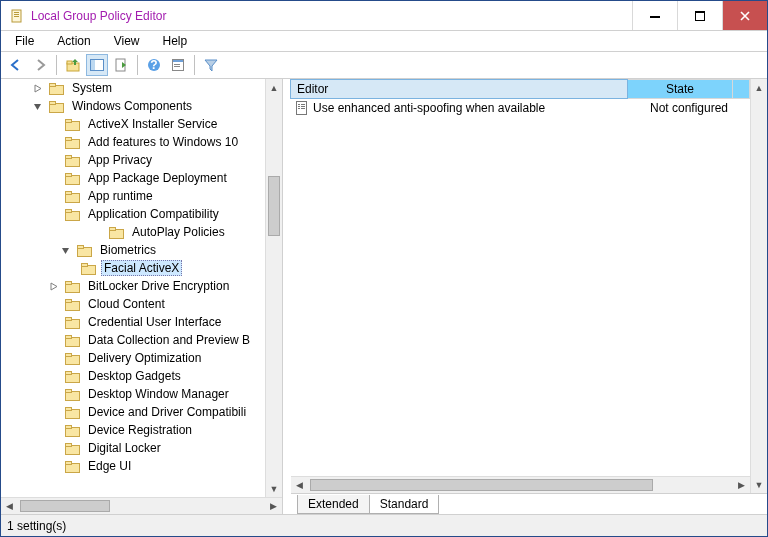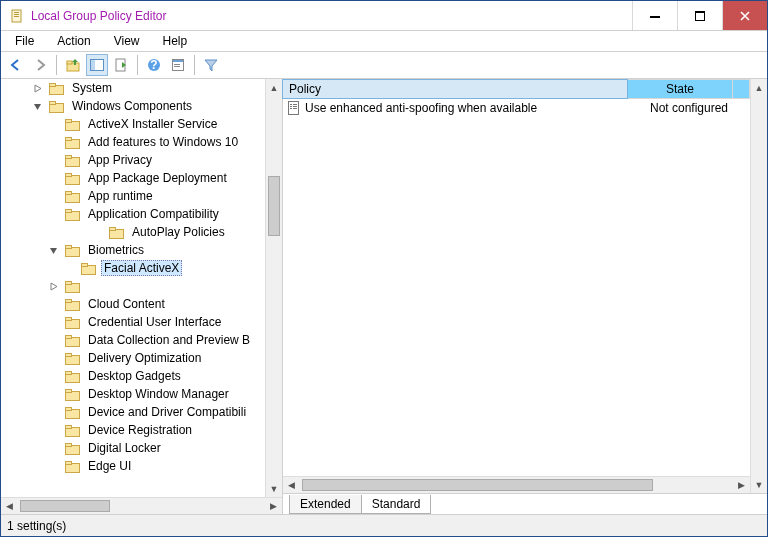--- a/index.html
+++ b/index.html
@@ -8,21 +8,21 @@
 .titlebar .icon { width: 16px; height: 16px; margin: 0 6px 0 8px; }
 .titlebar .title { flex: 1; font-size: 12px; color: #a21caf; }
 .winbtn { width: 45px; height: 29px; display: flex; align-items: center; justify-content: center; border-left: 1px solid #d9d9d9; background: #fff; }
 .winbtn.max { border-right: 0; }
 .winbtn.close { background: #c75050; color: #fff; }
 .menubar { height: 20px; display: flex; align-items: center; padding: 0 6px; gap: 7px; }
 .menuitem { padding: 2px 8px; cursor: default; }
 .toolbar { height: 28px; border-top: 1px solid #d0d0d0; border-bottom: 1px solid #d0d0d0; display: flex; align-items: center; padding: 0 4px; gap: 2px; background: #fff; }
 .tbtn { width: 22px; height: 22px; display: flex; align-items: center; justify-content: center; border: 1px solid transparent; }
 .tsep { width: 1px; height: 20px; background: #c0c0c0; margin: 0 3px; }
-.content { flex: 1; display: flex; min-height: 0; border-top: 0; }
+.content { flex: 1; display: flex; min-height: 0; border-top: 0; gap: 8px; }
 .treewrap { width: 282px; display: flex; border-right: 1px solid #d0d0d0; flex-direction: column; min-height: 0;}
 .tree { flex: 1; overflow: hidden; padding: 1px 0; position: relative; }
 .tree-inner { position:absolute; left:0; top:0; right:-20px; }
 .treerow { height: 18px; display: flex; align-items: center; white-space: nowrap; cursor: default; padding-right:4px;}
 .treerow .exp { width: 16px; text-align: center; color: #666; font-size: 10px; }
 .treerow .fld { width: 16px; height: 14px; margin-right: 4px; flex-shrink:0; }
 .treerow.selected .lbl { background: #cde8ff; border: 1px dotted #77a; padding: 0 2px; }
 .treerow .lbl { padding: 0 3px; }
 .vscroll { width: 17px; background: #f0f0f0; border-left: 1px solid #ddd; display: flex; flex-direction: column; align-items: center; }
 .vscroll .arrow { height: 17px; width: 100%; display:flex; align-items:center; justify-content:center; color:#555; font-size:9px; }
@@ -241,21 +241,21 @@
             <div class="treerow" style="padding-left: 48px; margin-left: 44px;">
               <span class="exp"></span>
               <span class="fld">
                 <svg width="16" height="14">
                   <rect x="0.5" y="4.5" width="14" height="9" fill="#f9e6a3" stroke="#caa647"></rect>
                   <rect x="0.5" y="2.5" width="6" height="3" fill="#f9e6a3" stroke="#caa647"></rect>
                 </svg>
               </span>
               <span class="lbl">AutoPlay Policies</span>
             </div>
-            <div class="treerow" style="padding-left: 48px;">
+            <div class="treerow" style="padding-left: 60px;">
               <span class="exp">
                 <svg width="9" height="9">
                   <path d="M1 2 L8 2 L4.5 8 Z" fill="#595959"></path>
                 </svg>
               </span>
               <span class="fld">
                 <svg width="16" height="14">
                   <rect x="0.5" y="4.5" width="14" height="9" fill="#f9e6a3" stroke="#caa647"></rect>
                   <rect x="0.5" y="2.5" width="6" height="3" fill="#f9e6a3" stroke="#caa647"></rect>
                 </svg>
@@ -277,20 +277,21 @@
                 <svg width="9" height="9">
                   <path d="M2 1 L8 4.5 L2 8 Z" fill="none" stroke="#808080"></path>
                 </svg>
               </span>
               <span class="fld">
                 <svg width="16" height="14">
                   <rect x="0.5" y="4.5" width="14" height="9" fill="#f9e6a3" stroke="#caa647"></rect>
                   <rect x="0.5" y="2.5" width="6" height="3" fill="#f9e6a3" stroke="#caa647"></rect>
                 </svg>
               </span>
+              <span class="lbl">BitLocker Drive Encryption</span>
             </div>
             <div class="treerow" style="padding-left: 48px;">
               <span class="exp"></span>
               <span class="fld">
                 <svg width="16" height="14">
                   <rect x="0.5" y="4.5" width="14" height="9" fill="#f9e6a3" stroke="#caa647"></rect>
                   <rect x="0.5" y="2.5" width="6" height="3" fill="#f9e6a3" stroke="#caa647"></rect>
                 </svg>
               </span>
               <span class="lbl">Cloud Content</span>
@@ -401,21 +402,21 @@
           <div class="thumb" style="left:2px; width:90px;"></div>
         </div>
       <div class="arrow">▶</div>
     </div>
   </div>
 
   <div class="rightpane">
     <div class="listwrap">
       <div class="listarea">
         <div class="colheaders">
-          <div class="colh setting">Policy</div>
+          <div class="colh setting">Editor</div>
           <div class="colh state">State</div>
           <div class="colh" style="width:17px; padding:0;"></div>
         </div>
         <div class="listbody">
           <div class="listrow">
             <span class="picon">
               <svg width="14" height="14">
                   <rect x="1.5" y="0.5" width="10" height="13" fill="#fff" stroke="#777"></rect>
                   <rect x="3" y="3" width="2" height="1" fill="#777"></rect>
                   <rect x="6" y="3" width="4" height="1" fill="#777"></rect>

